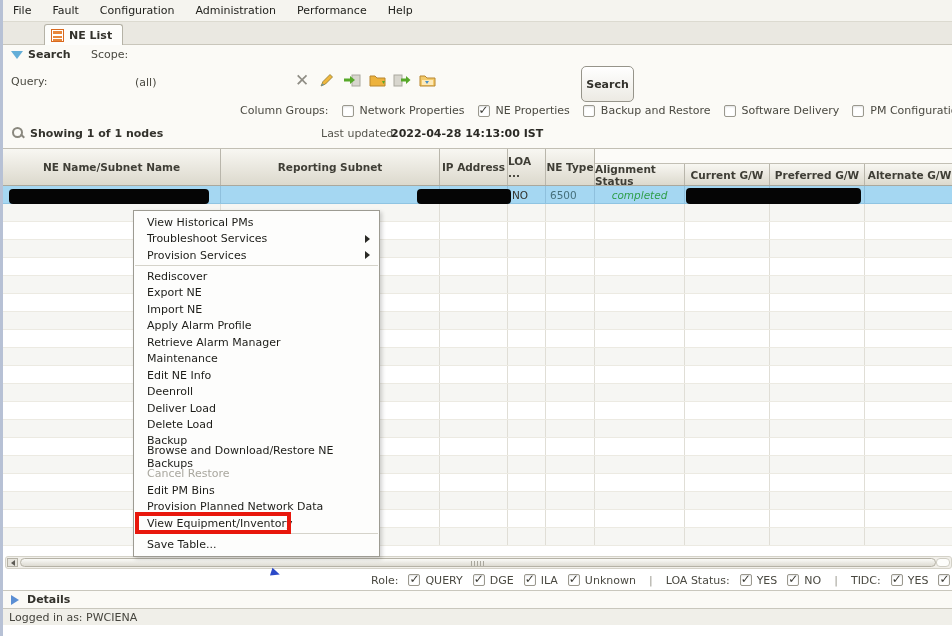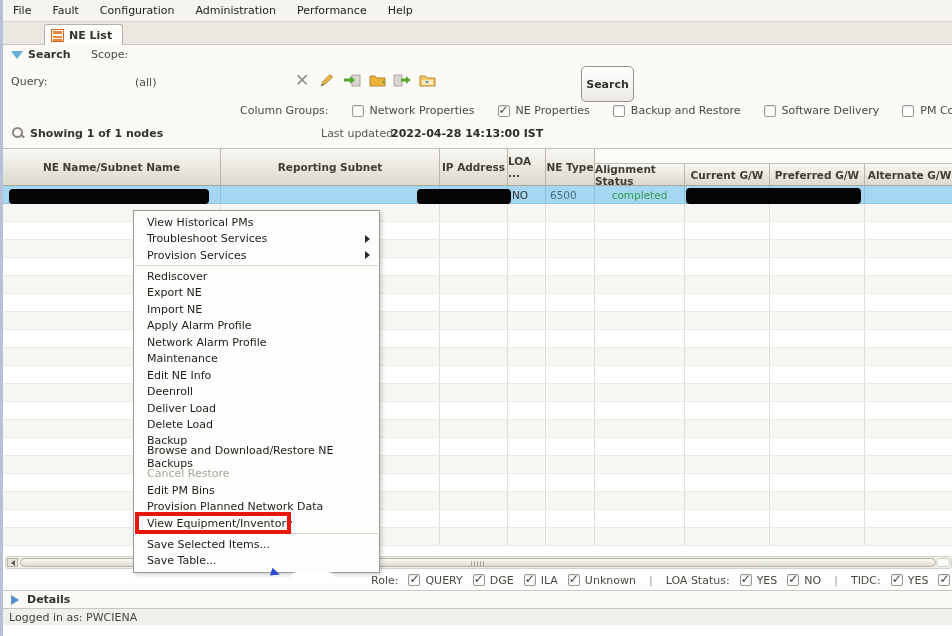--- a/index.html
+++ b/index.html
@@ -42,21 +42,21 @@
   .qarrow i { width:0; height:0; border-left:4px solid transparent; border-right:4px solid transparent; border-top:5px solid #4e4d47; }
 
   .qicons { position:absolute; left:290px; top:26px; display:flex; gap:7px; align-items:center; }
   .qicons .ic { width:18px; height:18px; display:flex; align-items:center; justify-content:center; }
   .ic-x { font-size:17px; font-weight:bold; color:#8f8d85; line-height:14px; }
 
   .search-btn { position:absolute; left:578px; top:21px; width:53px; height:36px; background:linear-gradient(#ffffff,#eceae3);
                 border:1px solid #96948a; border-radius:5px; font-weight:bold; color:#33322c; font-size:11px;
                 display:flex; align-items:center; justify-content:center; }
 
-  .colgroups { position:absolute; left:237px; top:59px; display:flex; align-items:center; gap:23px; width:712px; overflow:hidden; white-space:nowrap; }
+  .colgroups { position:absolute; left:237px; top:59px; display:flex; align-items:center; gap:13px; width:712px; overflow:hidden; white-space:nowrap; }
   .colgroups .cg-label { color:#4a4941; }
   .cg-opt { display:flex; align-items:center; gap:6px; color:#4a4941; }
 
   .cb { width:12px; height:12px; background:#fff; border:1px solid #9a988e; border-radius:2px;
         box-shadow:inset 0 1px 2px rgba(0,0,0,.12); position:relative; flex:0 0 auto; }
   .cb.checked::after { content:"✓"; position:absolute; left:0px; top:-3px; font-size:12px; font-weight:bold; color:#3a3a34; }
 
   .showing-row { position:absolute; left:0; top:77px; height:24px; width:100%; }
   .mag { position:absolute; left:8px; top:4px; width:14px; height:14px; }
   .mag::before { content:""; position:absolute; left:1px; top:1px; width:7px; height:7px; border:2px solid #8a887e; border-radius:50%; }
@@ -73,21 +73,21 @@
   .th-group { display:flex; flex-direction:column; }
   .th-group-top { height:16px; background:#fcfbf8; border-bottom:1px solid #c2bfb4; }
   .th-group-sub { display:flex; height:21px; }
   .trow { display:flex; height:18px; border-bottom:1px solid #eceae2; background:#fff; }
   .trow.alt { background:#f6f6f3; }
   .trow.selected { background:#a5d7f2; border-bottom:1px solid #8fc4e2; }
   .td { border-right:1px solid #e0ded6; height:100%; display:flex; align-items:center; overflow:hidden;
         font-size:10.5px; color:#33322c; padding-left:4px; }
   .trow.selected .td { border-right:1px solid #8fc0dd; }
   .td.center { justify-content:center; padding-left:0; }
-  .td.green { color:#2f9e4a; }
+  .td.green { color:#2f9e4a;font-style:italic; }
   .td.teal { color:#46707c; }
 
   .redaction { position:absolute; background:#050505; border-radius:4px; z-index:10; }
 
   
   .hscroll { position:absolute; left:2px; top:556px; width:947px; height:13px; background:#f1efe9;
              border:1px solid #d4d2c8; border-radius:3px; }
   .hs-left { position:absolute; left:1px; top:1px; width:11px; height:9px; background:#e6e4dd; border:1px solid #b5b2a6;
              display:flex; align-items:center; justify-content:center; }
   .hs-left i { width:0; height:0; border-top:3px solid transparent; border-bottom:3px solid transparent; border-right:4px solid #5e5c55; }
@@ -557,21 +557,21 @@
       <div class="ctx-item">
         <span>Export NE</span>
       </div>
       <div class="ctx-item">
         <span>Import NE</span>
       </div>
       <div class="ctx-item">
         <span>Apply Alarm Profile</span>
       </div>
       <div class="ctx-item">
-        <span>Network Alarm Profile</span>
+        <span>Retrieve Alarm Manager</span>
       </div>
       <div class="ctx-item">
         <span>Maintenance</span>
       </div>
       <div class="ctx-item">
         <span>Edit NE Info</span>
       </div>
       <div class="ctx-item">
         <span>Deenroll</span>
       </div>
@@ -595,23 +595,20 @@
       </div>
       <div class="ctx-item">
         <span>Provision Planned Network Data</span>
       </div>
       <div class="ctx-item">
         <span>View Equipment/Inventory</span>
         <span class="annotation"></span>
       </div>
       <div class="ctx-sep"></div>
       <div class="ctx-item">
-        <span>Save Selected Items...</span>
-      </div>
-      <div class="ctx-item">
         <span>Save Table...</span>
       </div>
     </div>
 
   <div class="cursor-blob"></div>
   <div class="cursor-arrow"></div>
 
 </div>
 
 </body></html>

